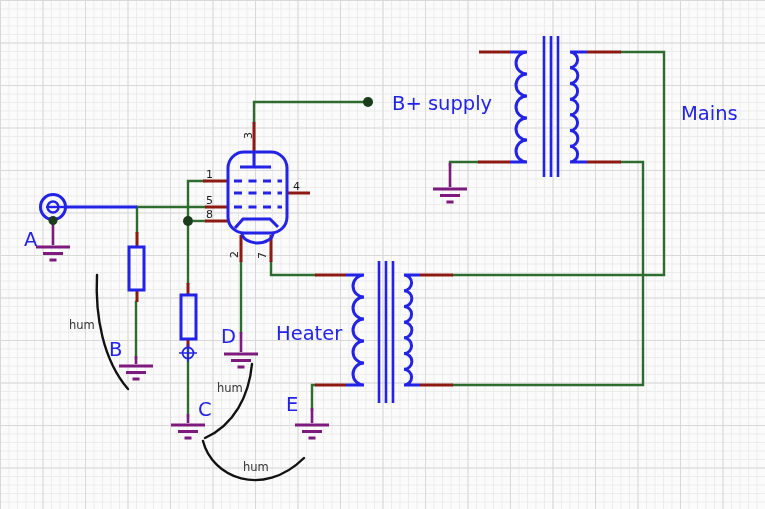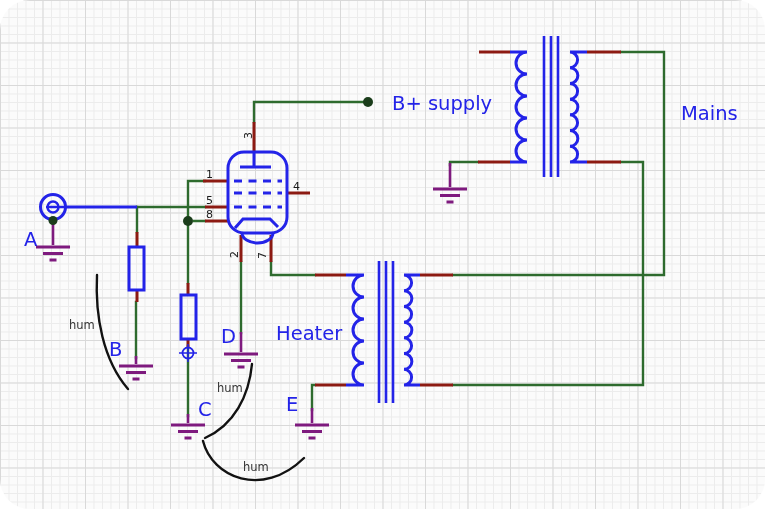--- a/index.html
+++ b/index.html
@@ -7,21 +7,20 @@
     position:relative;
     width:765px;height:509px;
     overflow:hidden;
     background-color:#fbfbfb;
     background-image:
       linear-gradient(to right,#d9d9d9 1px,transparent 1px),
       linear-gradient(to bottom,#d9d9d9 1px,transparent 1px),
       linear-gradient(to right,#ececec 1px,transparent 1px),
       linear-gradient(to bottom,#ececec 1px,transparent 1px);
     background-size:42.5px 42.5px,42.5px 42.5px,8.5px 8.5px,8.5px 8.5px;
-    border-radius:30px;
   }
   svg{position:absolute;left:0;top:0;}
   .wire{stroke:#2e6b2e;stroke-width:2.4;fill:none;stroke-linecap:square;}
   .lead{stroke:#8c1a12;stroke-width:3;fill:none;stroke-linecap:butt;}
   .comp{stroke:#2323e8;stroke-width:3;fill:none;}
   .comp-thin{stroke:#2323e8;stroke-width:2.4;fill:none;}
   .grid-dash{stroke:#2323e8;stroke-width:3;fill:none;stroke-dasharray:8 6.5;}
   .core{stroke:#2323e8;stroke-width:2.6;fill:none;}
   .gnd{stroke:#7e1a7e;fill:none;stroke-width:3;}
   .gnd-stub{stroke:#7e1a7e;fill:none;stroke-width:2.6;}

